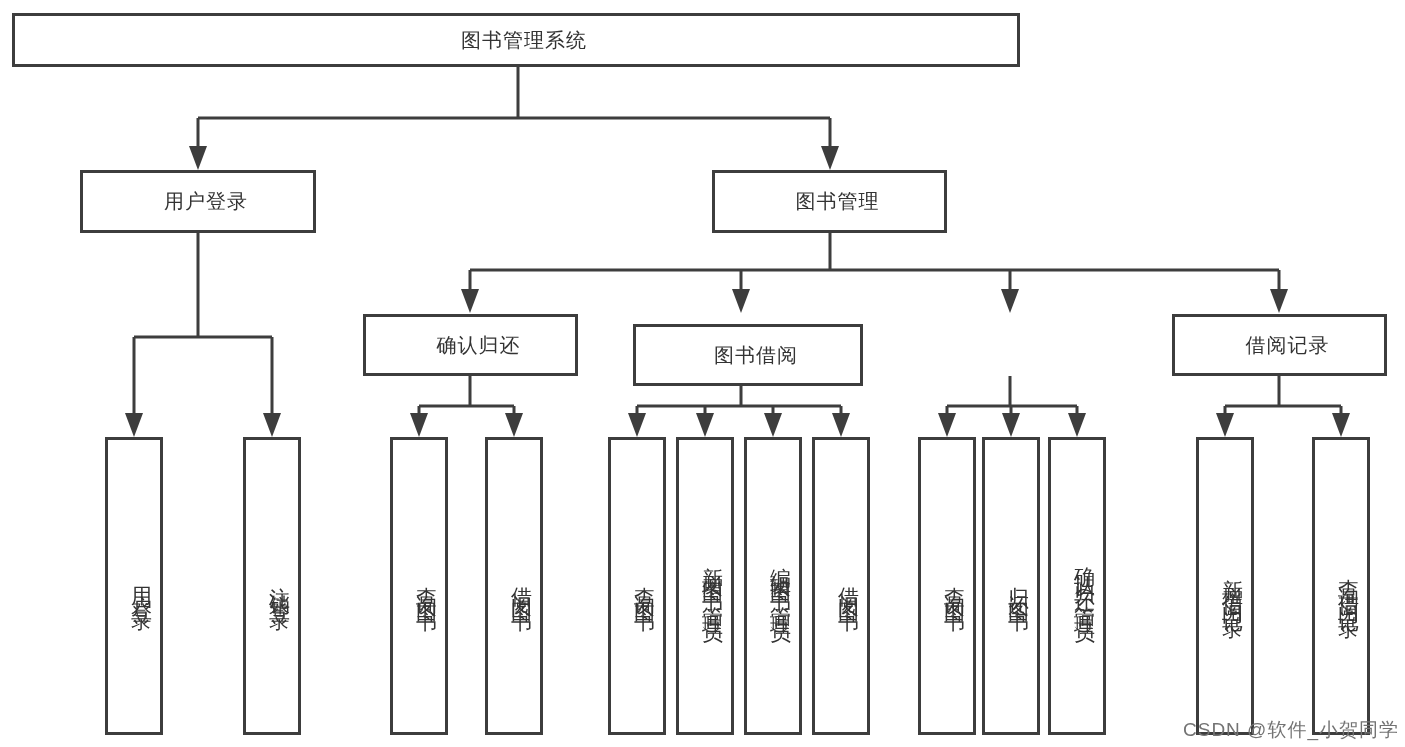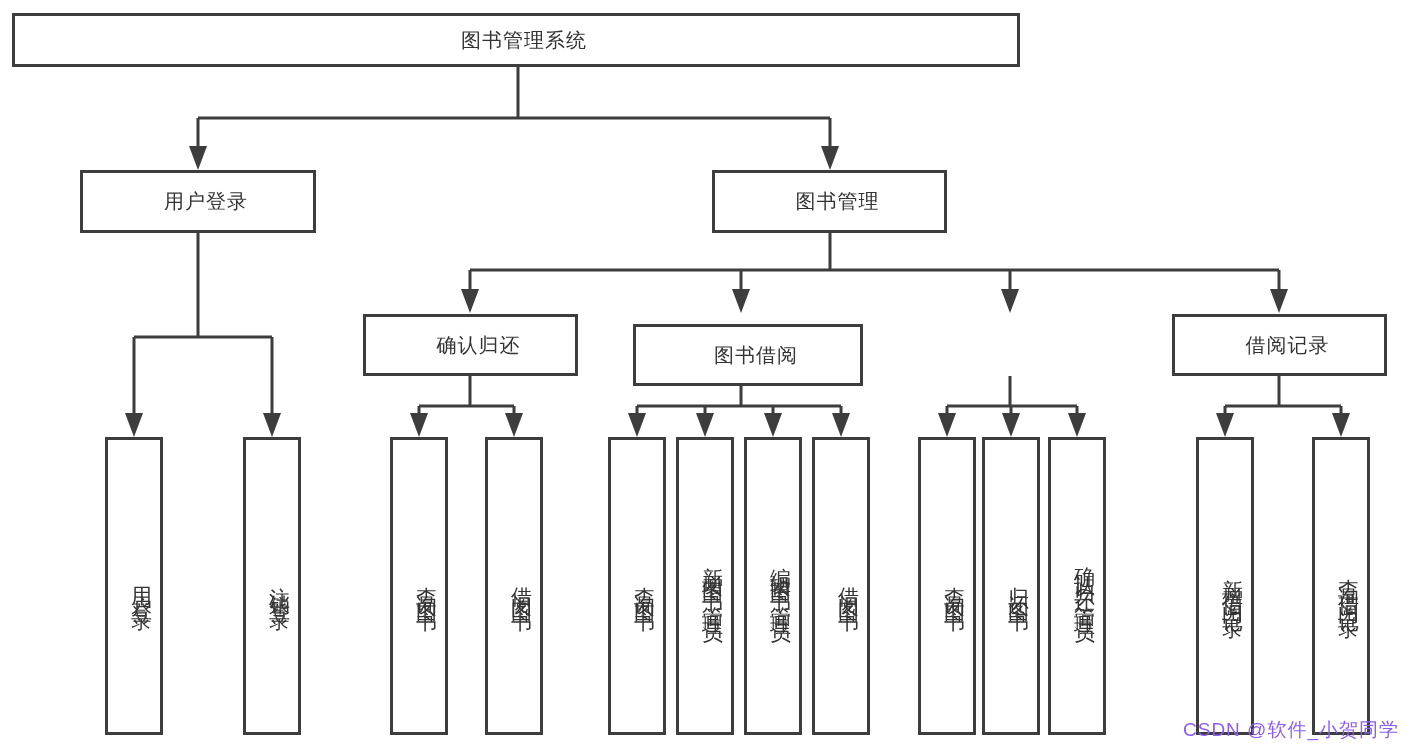--- a/index.html
+++ b/index.html
@@ -40,21 +40,21 @@
     text-orientation: mixed;
     letter-spacing: 8px;
     line-height: 1;
   }
 
   .watermark {
     position: absolute;
     left: 1183px;
     top: 717px;
     font-size: 19px;
-    color: #8b5cf6;
+    color: #737373;
     white-space: nowrap;
     z-index: 3;
     letter-spacing: 1px;
   }
 </style>
 </head>
 <body>
 
 <div class="canvas">
 

